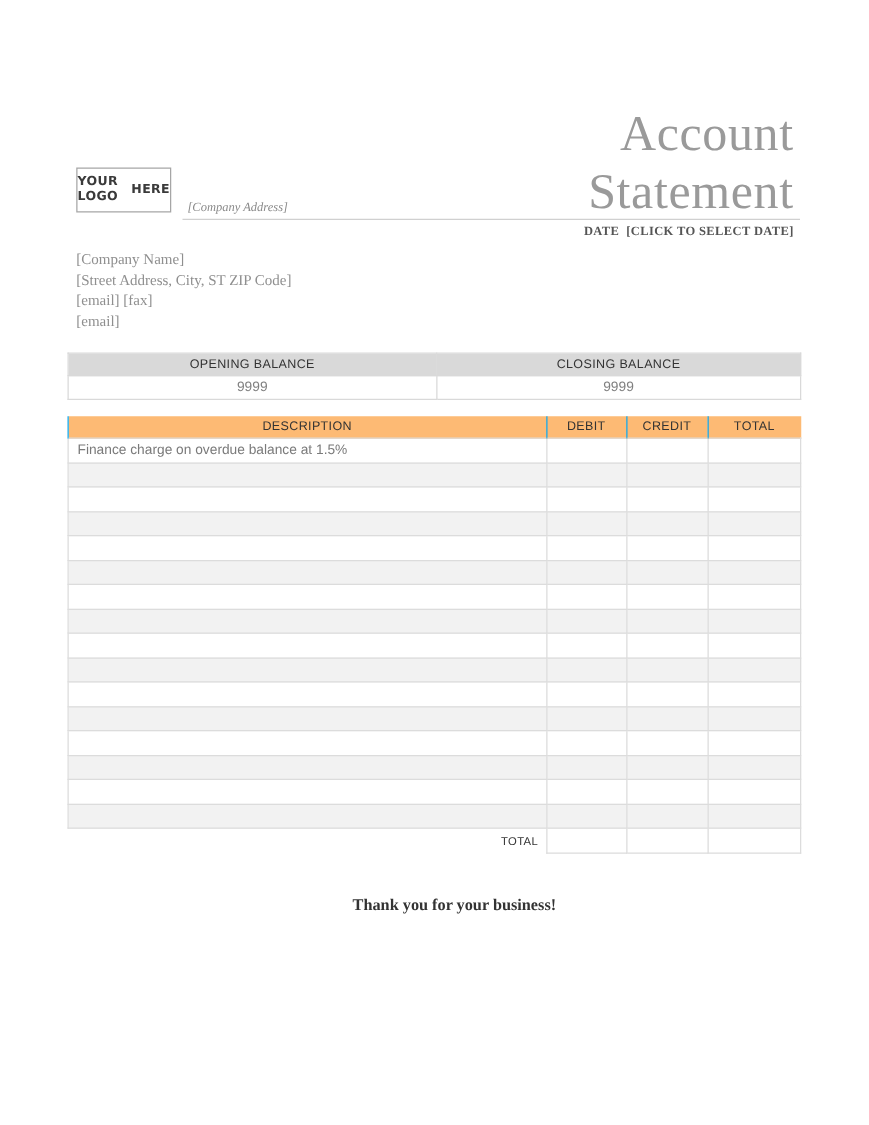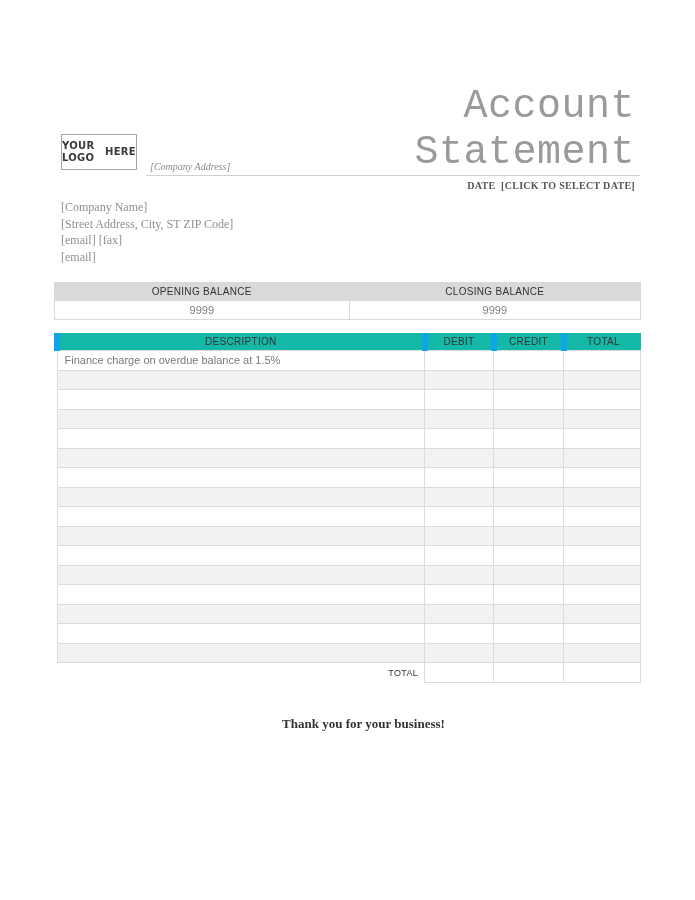--- a/index.html
+++ b/index.html
@@ -1,29 +1,29 @@
 <!DOCTYPE html>
 <html><head>
 <meta charset="utf-8">
 <style>
   html,body{margin:0;padding:0;background:#fff;}
   body{width:695px;height:900px;position:relative;overflow:hidden;font-family:"Liberation Serif","DejaVu Serif",serif;color:#7f7f7f;}
   .abs{position:absolute;}
-  .title{right:60px;top:84px;text-align:right;font-size:40px;line-height:46px;color:#9a9a9a;font-family:Liberation Mono, monospace;letter-spacing:0.5px;}
+  .title{right:60px;top:84px;text-align:right;font-size:40px;line-height:46px;color:#9a9a9a;font-family:Liberation Serif, serif;letter-spacing:0.5px;}
   .logo{left:61px;top:134px;width:76px;height:36px;border:1px solid #a6a6a6;box-sizing:border-box;display:flex;align-items:center;justify-content:center;font-family:"DejaVu Sans","Liberation Sans",sans-serif;font-weight:bold;font-size:10px;line-height:12px;color:#3a3a3a;letter-spacing:0.3px;}
   .slogan{left:150px;top:161px;font-size:10px;font-style:italic;color:#8a8a8a;}
   .hrule{left:146px;top:175px;width:494px;height:1px;background:#d0d0d0;}
   .date{right:60px;top:180px;font-size:10px;color:#555;letter-spacing:0.3px;font-weight:bold;}
   .addr{left:61px;top:199px;font-size:12px;line-height:16.5px;color:#8f8f8f;}
   table{border-collapse:collapse;position:absolute;font-family:Liberation Sans, sans-serif;}
   .bal{left:54px;top:282px;width:587px;}
   .bal th{background:#d9d9d9;font-weight:normal;font-size:10px;color:#333;height:17px;padding:0;border:1px solid #d9d9d9;letter-spacing:0.3px;}
   .bal td{height:18px;border:1px solid #d9d9d9;text-align:center;font-size:11px;color:#7f7f7f;padding:0;margin-top:35px;}
   .items{left:54px;top:333px;width:587px;}
-  .items th{background:#14b8a6;font-weight:normal;font-size:10px;color:#333;height:17px;padding:0;border-left:6px solid #0ea5e9;letter-spacing:0.3px;}
+  .items th{background:#fdba74;font-weight:normal;font-size:10px;color:#333;height:17px;padding:0;border-left:1px solid #0ea5e9;letter-spacing:0.3px;}
   .items td{height:18.5px;padding:0 0 0 7px;border:1px solid #dcdcdc;font-size:11px;color:#7a7a7a;}
   .items tr.alt td{background:#f2f2f2;}
   .items td.num{width:56px;padding:0;}
   .items td.totlabel{border:none;background:#fff;text-align:right;padding-right:6px;font-size:9px;color:#333;letter-spacing:0.3px;}
   .items tr.totrow td.num{background:#fff;}
   .thanks{left:0;width:695px;top:716px;text-align:center;font-weight:bold;font-size:13px;color:#333;margin-left:16px;}
 </style>
 </head>
 <body>
 

